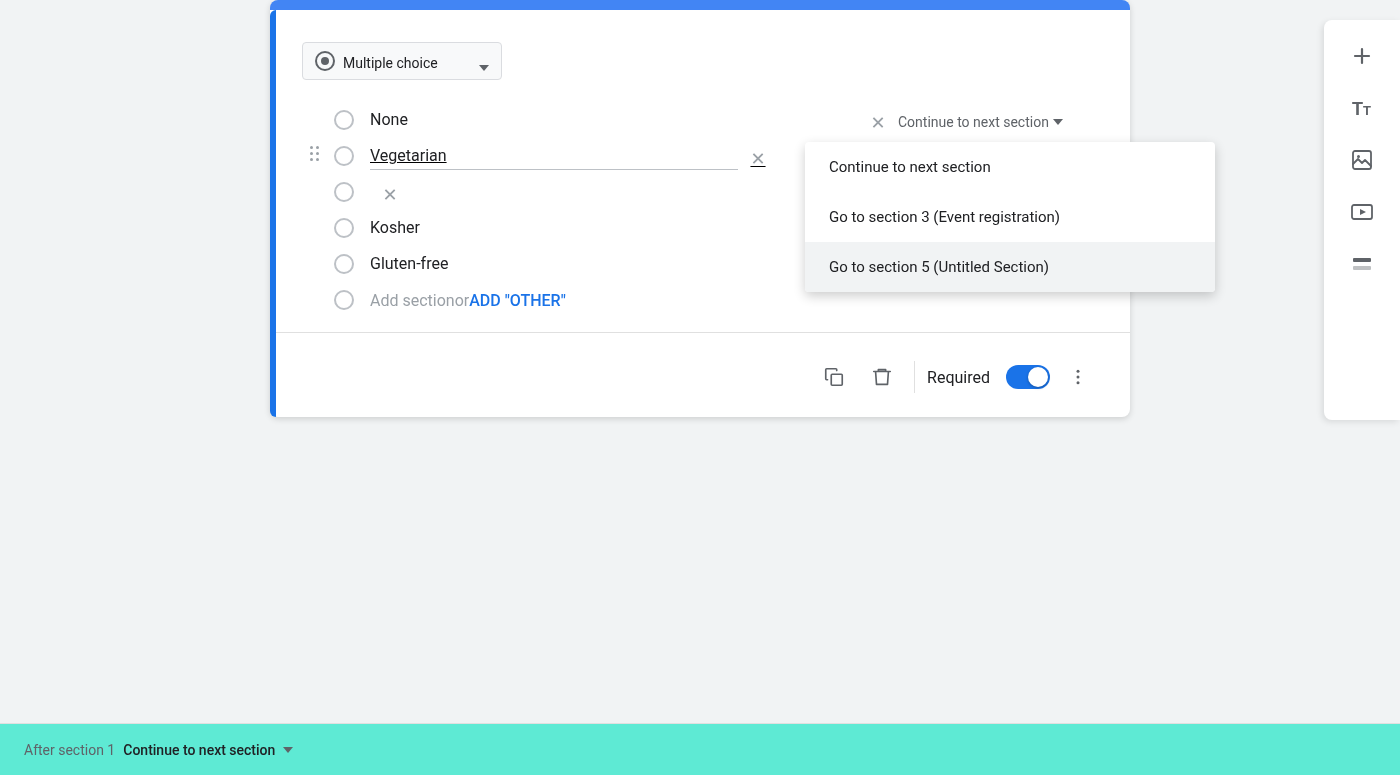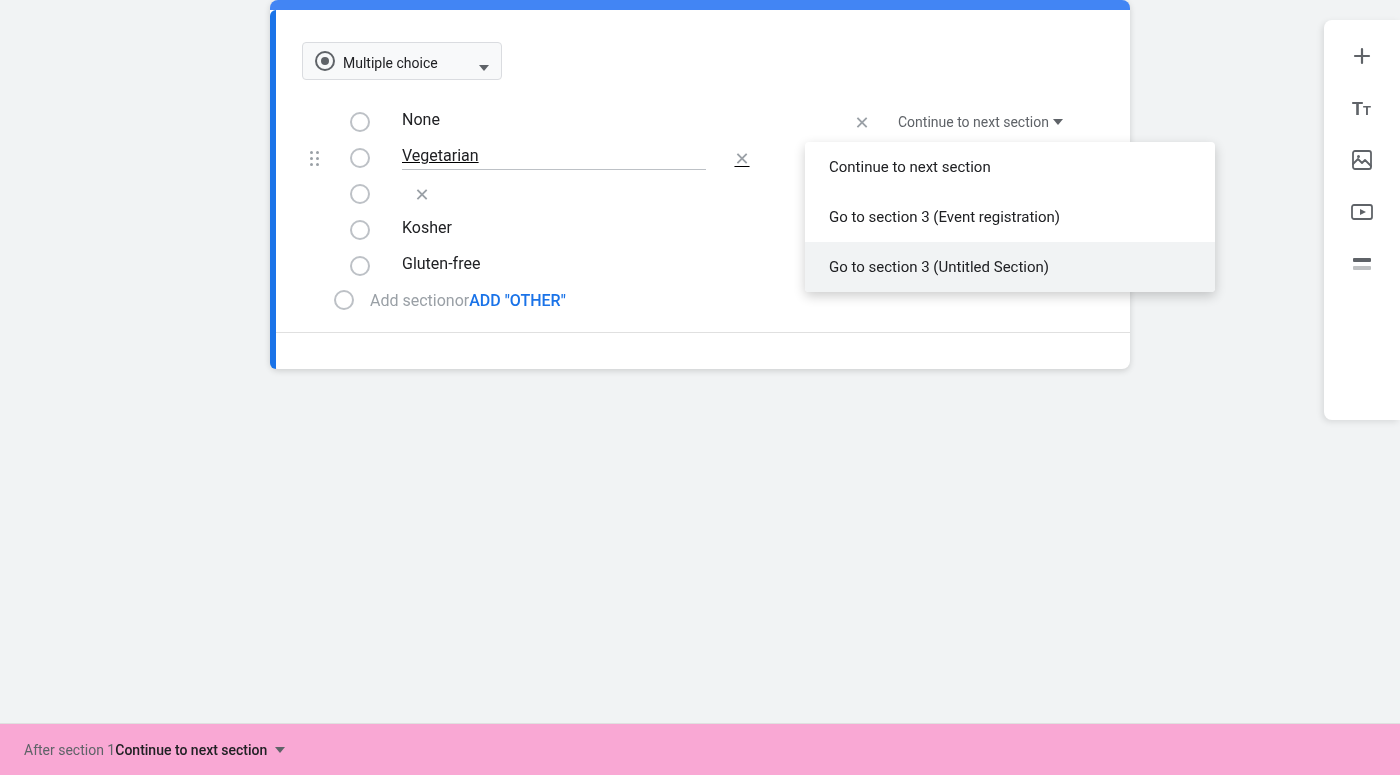--- a/index.html
+++ b/index.html
@@ -103,24 +103,22 @@
     }
 
     .options-container {
       display: flex;
       flex-direction: column;
       gap: 0;
     }
 
     .option-row {
       display: flex;
-      align-items: center;
       padding: 6px 0;
       position: relative;
-      gap: 16px;
     }
 
     .option-row.draggable {
       cursor: move;
       text-decoration: underline;
     }
 
     .drag-handle {
       width: 24px;
       margin-right: 8px;
@@ -347,25 +345,26 @@
       color: #5f6368;
     }
 
     
     .bottom-bar {
       position: absolute;
       bottom: 0;
       left: 0;
       right: 0;
       height: 52px;
-      background: #f9a8d4;
+      background: #5eead4;
       border-top: 1px solid #e0e0e0;
       display: flex;
       align-items: center;
       padding: 0 24px;
+      gap: 8px;
     }
 
     .after-section-label {
       font-size: 14px;
       color: #5f6368;
       white-space: nowrap;
     }
 
     .bottom-dropdown {
       display: flex;
@@ -481,32 +480,63 @@
       <div class="add-option-row">
         <div class="add-option-radio"></div>
         <span class="add-option-text">Add section</span>
         <span class="add-option-text"> or </span>
         <span class="add-other-link">ADD "OTHER"</span>
       </div>
     </div>
 
     <div class="divider"></div>
 
+    <div class="card-footer">
+
+      <div class="footer-icon-btn" title="Duplicate">
+        <svg width="22" height="22" viewBox="0 0 24 24" fill="none">
+          <rect x="9" y="9" width="12" height="12" rx="1" stroke="#5f6368" stroke-width="1.8" fill="none"></rect>
+          <path d="M5 15H4a1 1 0 01-1-1V4a1 1 0 011-1h10a1 1 0 011 1v1" stroke="#5f6368" stroke-width="1.8" stroke-linecap="round"></path>
+        </svg>
+      </div>
+
+      <div class="footer-icon-btn" title="Delete">
+        <svg width="22" height="22" viewBox="0 0 24 24" fill="none">
+          <path d="M3 6h18M8 6V4h8v2M19 6l-1 14H6L5 6" stroke="#5f6368" stroke-width="1.8" stroke-linecap="round" stroke-linejoin="round" fill="none"></path>
+        </svg>
+      </div>
+
+      <div class="footer-divider"></div>
+
+      <span class="required-label">Required</span>
+
+      <div class="toggle-switch">
+        <div class="toggle-knob"></div>
+      </div>
+
+      <div class="more-btn">
+        <svg width="20" height="20" viewBox="0 0 24 24" fill="#5f6368">
+          <circle cx="12" cy="5" r="1.8"></circle>
+          <circle cx="12" cy="12" r="1.8"></circle>
+          <circle cx="12" cy="19" r="1.8"></circle>
+        </svg>
+      </div>
+    </div>
   </div>
 </div>
 
 <div class="dropdown-menu">
   <div class="dropdown-item">
     <span>Continue to next section</span>
   </div>
   <div class="dropdown-item">
     <span>Go to section 3 (Event registration)</span>
   </div>
   <div class="dropdown-item highlighted">
-    <span>Go to section 3 (Untitled Section)</span>
+    <span>Go to section 5 (Untitled Section)</span>
   </div>
 </div>
 
 <div class="right-sidebar">
 
   <div class="sidebar-icon-btn">
     <svg width="24" height="24" viewBox="0 0 24 24" fill="#5f6368">
       <path d="M12 5v14M5 12h14" stroke="#5f6368" stroke-width="2.2" stroke-linecap="round"></path>
     </svg>
   </div>

